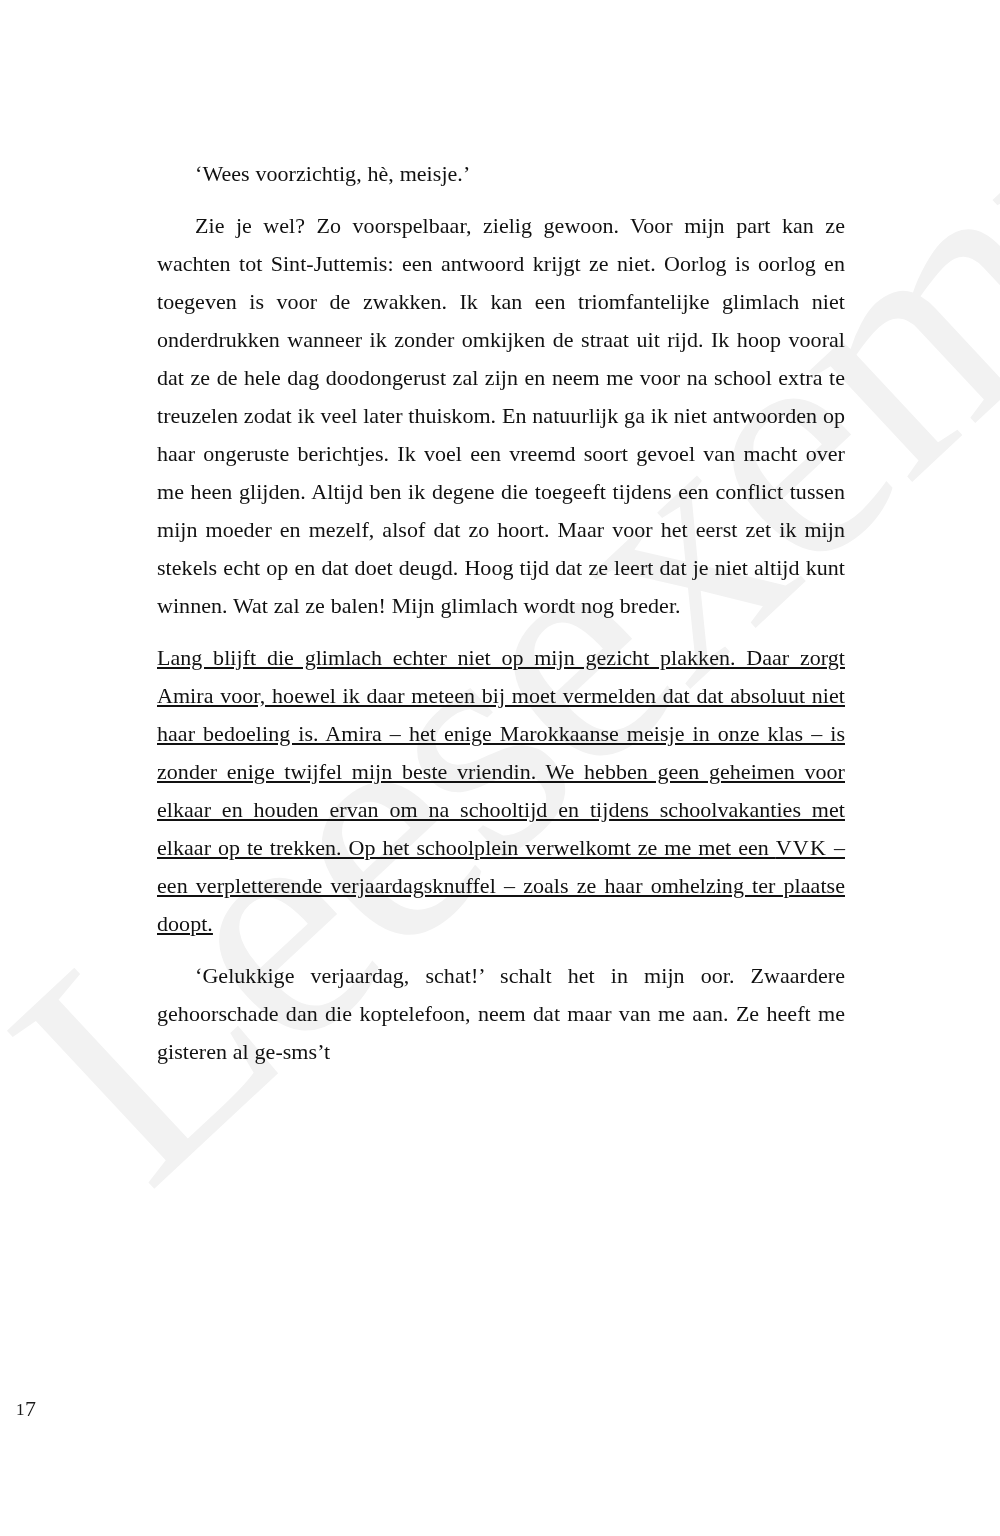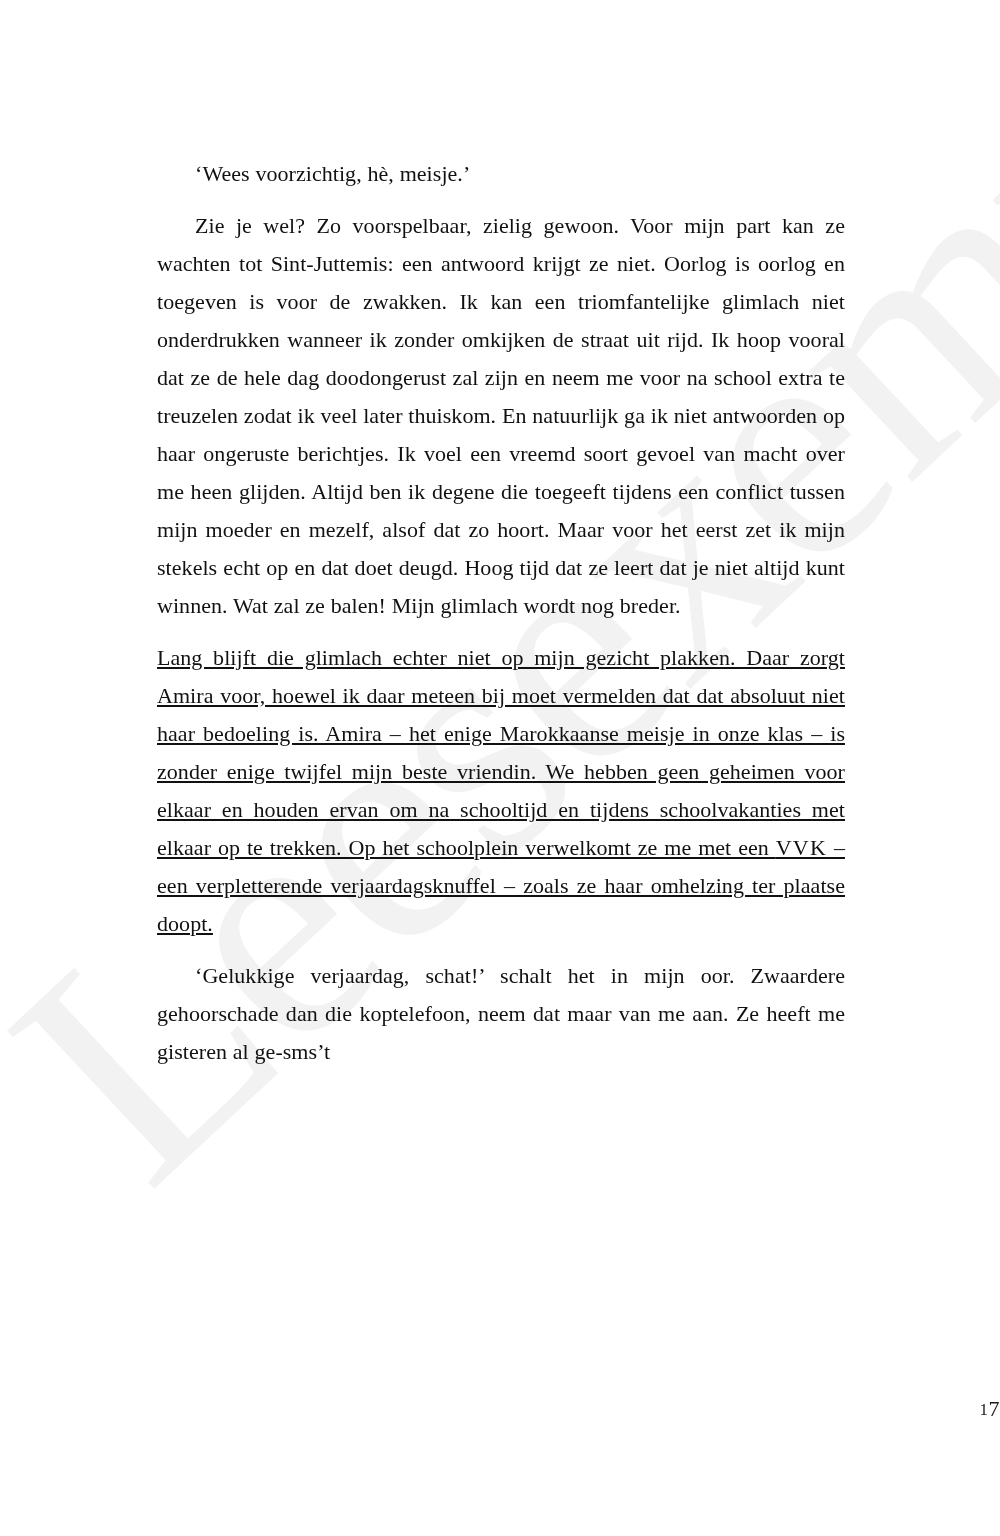--- a/index.html
+++ b/index.html
@@ -82,21 +82,21 @@
     font-variant: small-caps;
     letter-spacing: 1.2px;
   }
 
   
   .folio {
     position: absolute;
     left: 16px;
     right: 0;
     top: 1396px;
-    text-align: right;
+    text-align: left;
     font-size: 22px;
     color: #1a1a1a;
     font-family: "Liberation Serif", "DejaVu Serif", serif;
     letter-spacing: 0.5px;
     z-index: 2;
   }
   .folio .fig-one {
     font-size: 17px;
     vertical-align: 1px;
   }

